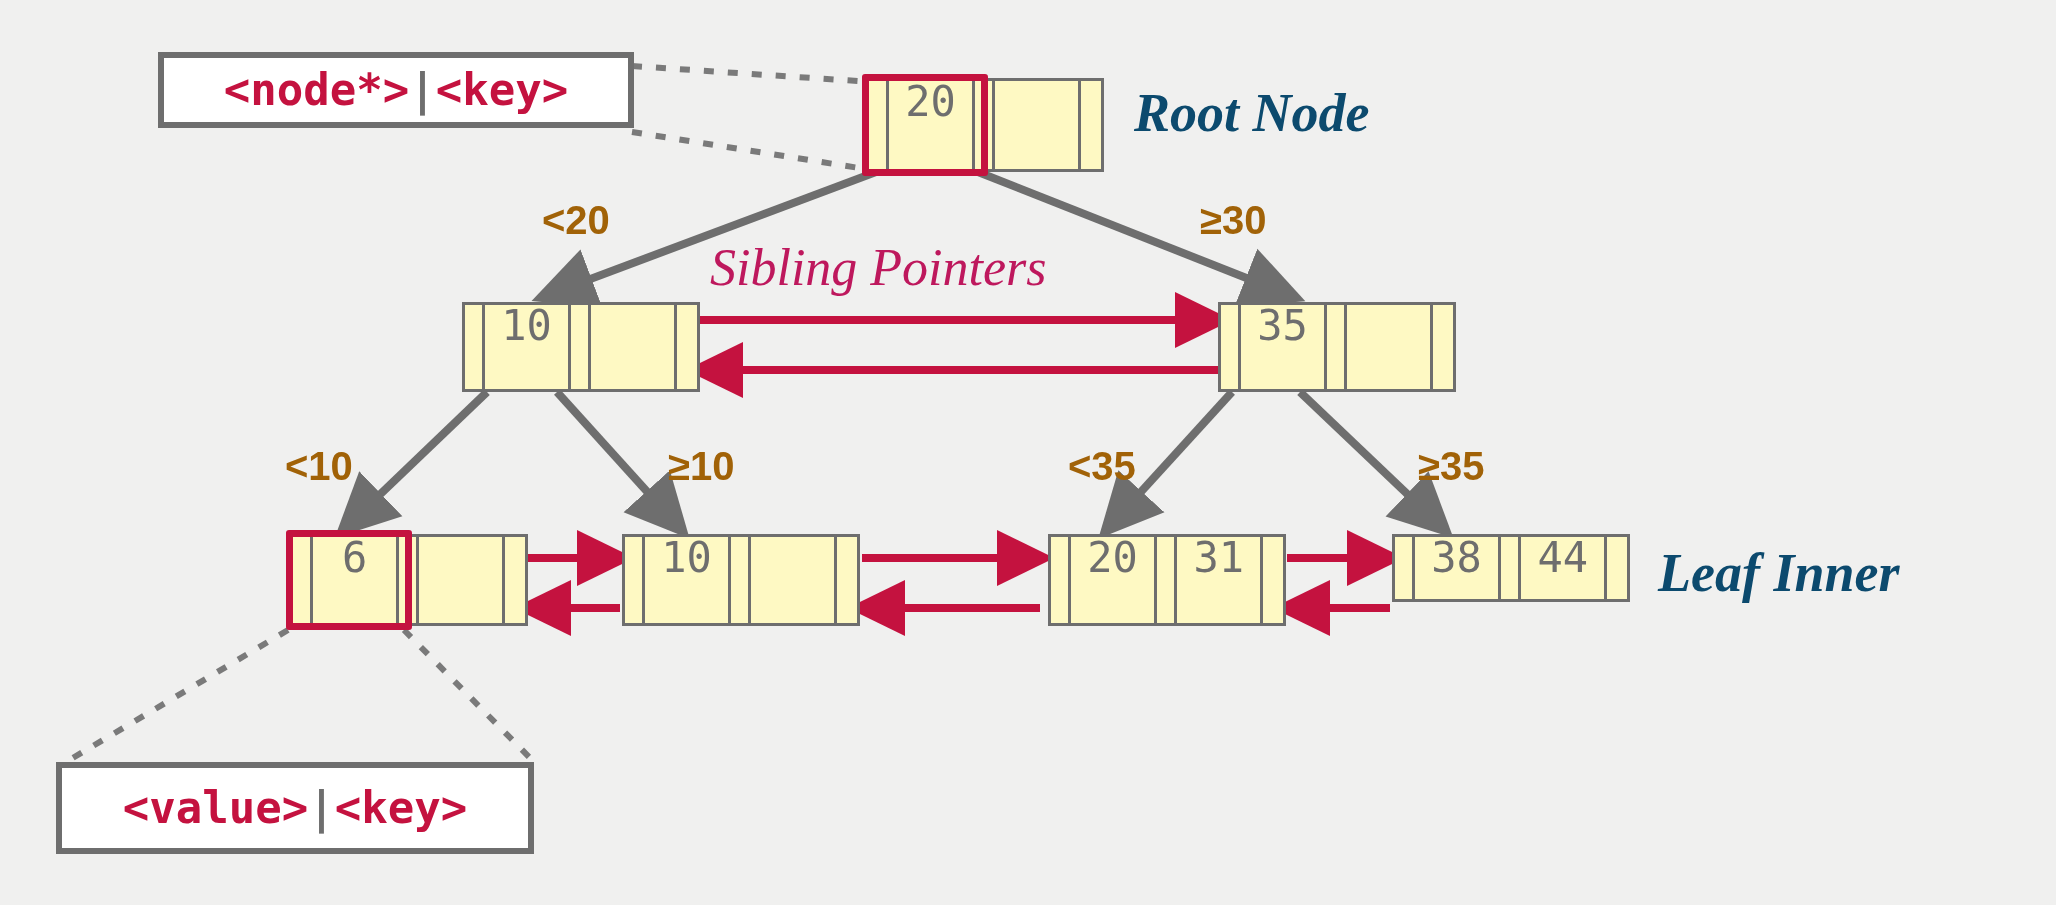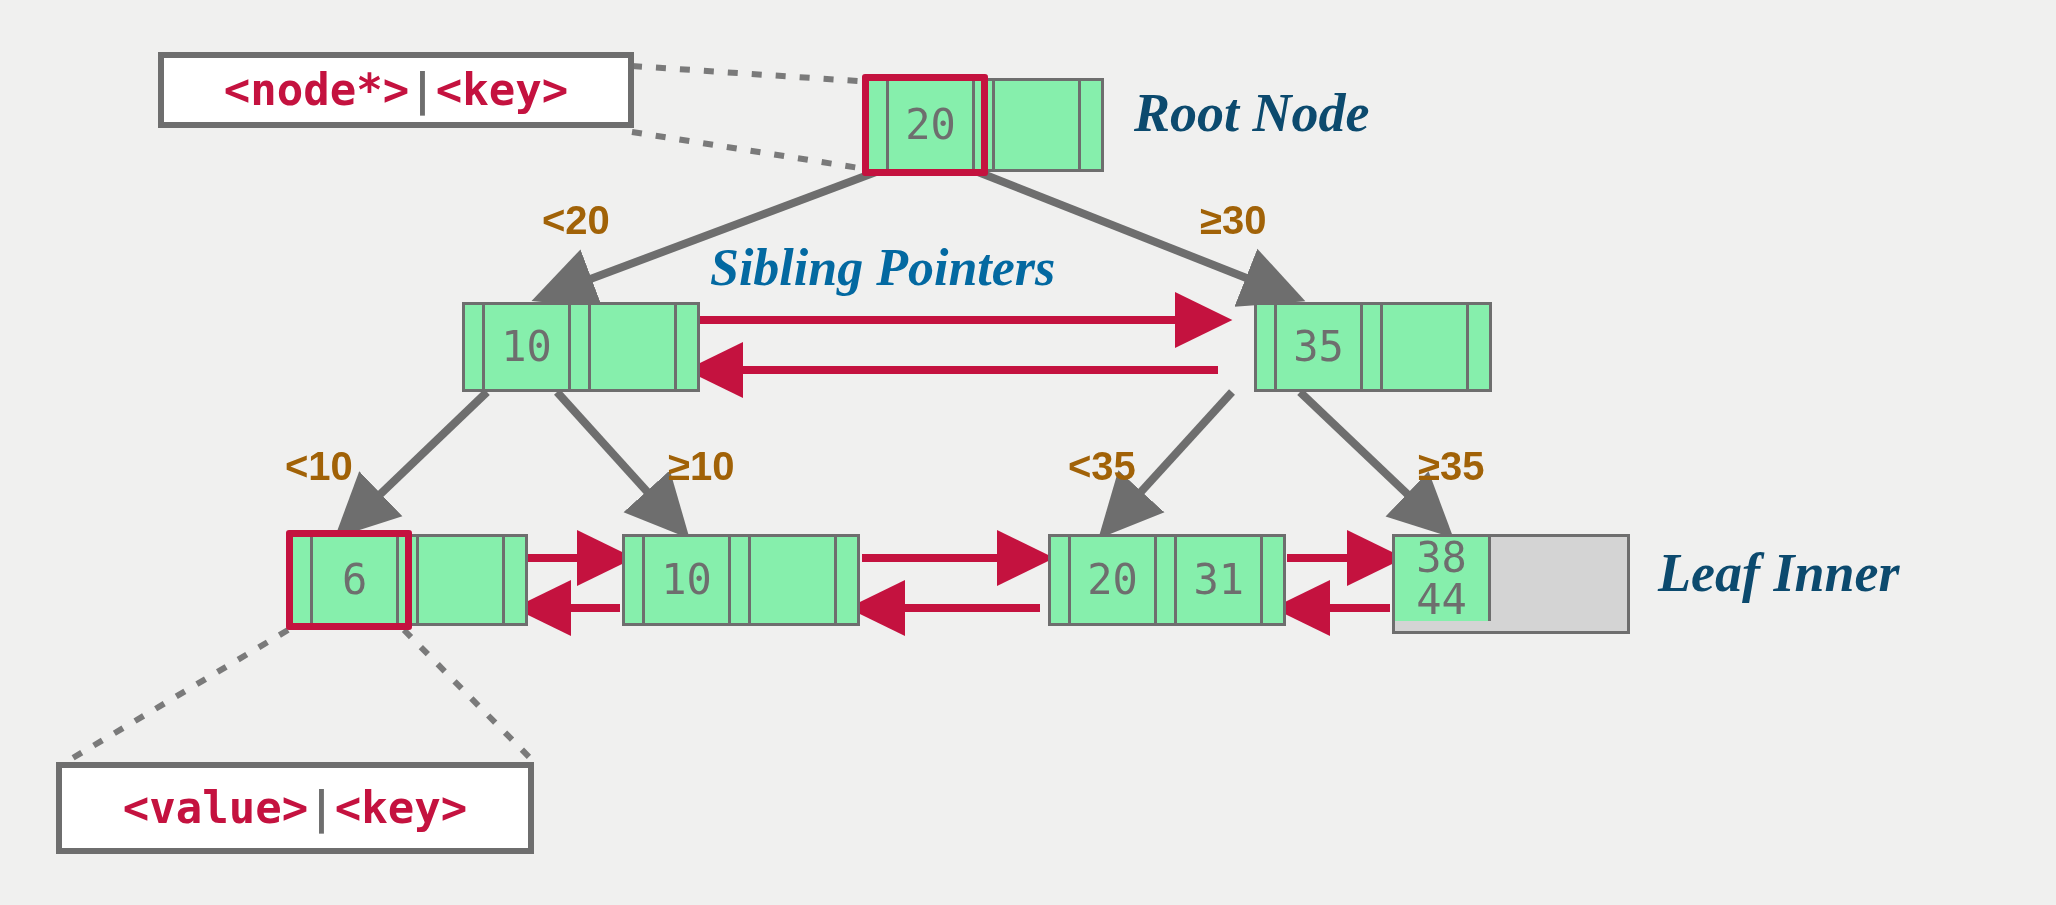--- a/index.html
+++ b/index.html
@@ -29,23 +29,23 @@
     align-items: stretch;
     background: #d4d4d4;
     border: 3px solid #6e6e6e;
     box-sizing: border-box;
     z-index: 3;
   }
   .cell {
     box-sizing: border-box;
     border-right: 3px solid #6e6e6e;
     display: flex;
-    align-items: center;
+    align-items: flex-start;
     justify-content: center;
-    background: #86efac;
+    background: #fef9c3;
   }
   .cell:last-child { border-right: none; }
   .cell.ptr  { width: 22px; }
   .cell.key  { width: 96px; }
   .keytext {
     font-family: "DejaVu Sans Mono", monospace;
     font-size: 42px;
     color: #6e6e6e;
     line-height: 1;
     letter-spacing: 0px;
@@ -103,23 +103,23 @@
     color: #a16207;
     white-space: nowrap;
     z-index: 4;
   }
 
   
   .sibling-caption {
     position: absolute;
     font-family: "Liberation Serif", "DejaVu Serif", serif;
     font-style: italic;
-    font-weight: bold;
+    font-weight: normal;
     font-size: 52px;
-    color: #0369a1;
+    color: #be185d;
     white-space: nowrap;
     z-index: 4;
   }
 </style>
 </head>
 <body>
 
 <div id="stage">
 
   <svg id="wires" viewBox="0 0 2056 905" xmlns="http://www.w3.org/2000/svg">
@@ -207,21 +207,21 @@
     <div class="cell key">
       <span class="keytext">10</span>
     </div>
     <div class="cell ptr"></div>
     <div class="cell key">
       <span class="keytext"></span>
     </div>
     <div class="cell ptr"></div>
   </div>
 
-  <div class="node" style="left:1218px; top:302px; width:238px; height:90px;margin-left:36px;">
+  <div class="node" style="left:1218px; top:302px; width:238px; height:90px;">
     <div class="cell ptr"></div>
     <div class="cell key">
       <span class="keytext">35</span>
     </div>
     <div class="cell ptr"></div>
     <div class="cell key">
       <span class="keytext"></span>
     </div>
     <div class="cell ptr"></div>
   </div>
@@ -262,21 +262,21 @@
     <div class="cell key">
       <span class="keytext">20</span>
     </div>
     <div class="cell ptr"></div>
     <div class="cell key">
       <span class="keytext">31</span>
     </div>
     <div class="cell ptr"></div>
   </div>
 
-  <div class="node" style="left:1392px; top:534px; width:238px; height:100px;flex-direction:column;">
+  <div class="node" style="left:1392px; top:534px; width:238px; height:68px;">
     <div class="cell ptr"></div>
     <div class="cell key">
       <span class="keytext">38</span>
     </div>
     <div class="cell ptr"></div>
     <div class="cell key">
       <span class="keytext">44</span>
     </div>
     <div class="cell ptr"></div>
   </div>

